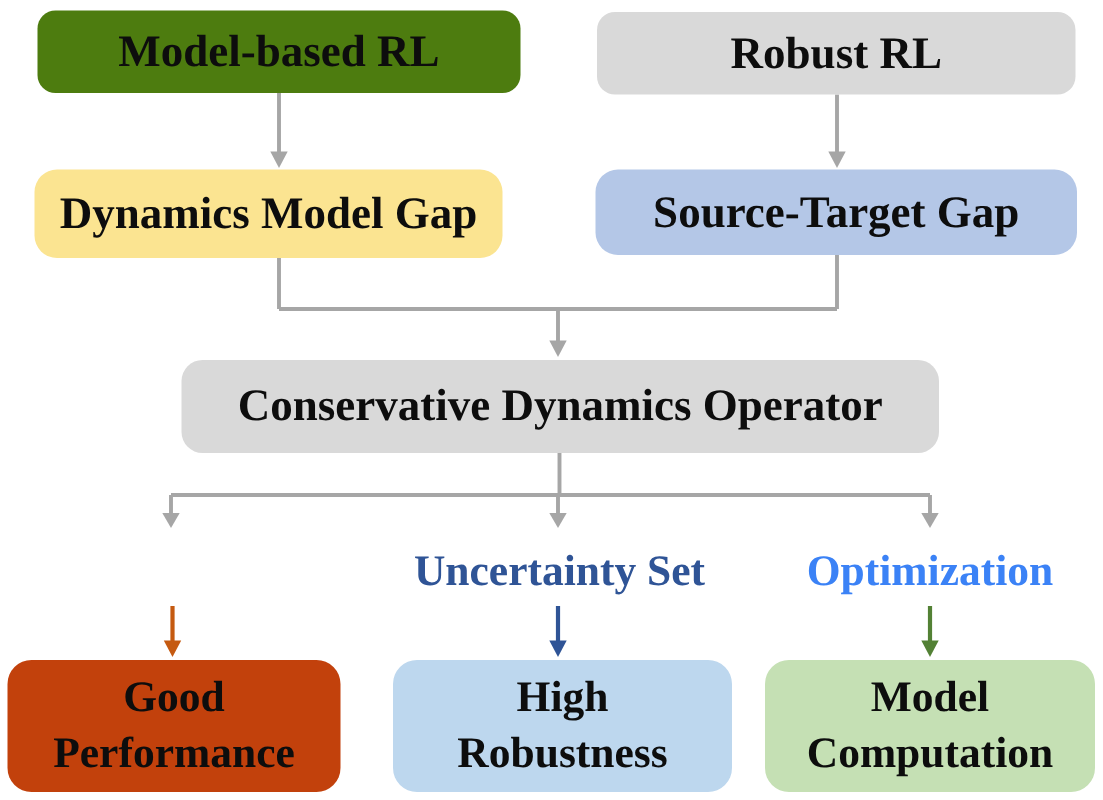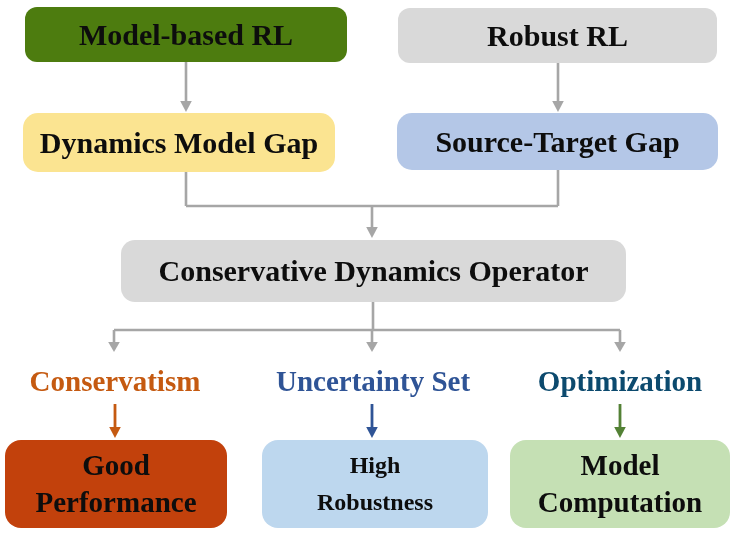--- a/index.html
+++ b/index.html
@@ -15,30 +15,30 @@
   
   .n-model   {left:25px;  top:7px;   width:322px;height:55px;background:#4d7c0f;border-radius:12px;font-size:30px;}
   .n-robust  {left:398px; top:8px;   width:319px;height:55px;background:#D9D9D9;border-radius:12px;font-size:30px;}
   
   .n-dyn     {left:23px;  top:113px; width:312px;height:59px;background:#FBE491;border-radius:15px;font-size:30px;}
   .n-src     {left:397px; top:113px; width:321px;height:57px;background:#B4C7E7;border-radius:15px;font-size:30px;justify-content:center;}
   
   .n-op      {left:121px; top:240px; width:505px;height:62px;background:#D9D9D9;border-radius:14px;font-size:30px;}
   
   .n-good    {left:5px;   top:440px; width:222px;height:88px;background:#c2410c;border-radius:16px;font-size:29px;line-height:37px;}
-  .n-high    {left:262px; top:440px; width:226px;height:88px;background:#BDD7EE;border-radius:16px;font-size:24px;line-height:37px;}
+  .n-high    {left:262px; top:440px; width:226px;height:88px;background:#BDD7EE;border-radius:16px;font-size:29px;line-height:37px;}
   .n-less    {left:510px; top:440px; width:220px;height:88px;background:#C5E0B4;border-radius:16px;font-size:29px;line-height:37px;}
   
   .branch-label{
     position:absolute;top:364px;height:34px;display:flex;align-items:center;justify-content:center;
     font-size:29px;font-weight:700;text-align:center;
   }
   .bl-conservatism {left:15px; width:200px;color:#C55A11;}
   .bl-uncertainty  {left:263px;width:220px;color:#2F5496;}
-  .bl-optimization {left:520px;width:200px;color:#0c4a6e;}
+  .bl-optimization {left:520px;width:200px;color:#3b82f6;}
   
   #connectors{position:absolute;left:0;top:0;width:735px;height:533px;}
   #connectors path.gray{stroke:#A6A6A6;stroke-width:2.6;fill:none;}
   #connectors polygon.gray{fill:#A6A6A6;}
   #connectors path.orange{stroke:#C55A11;stroke-width:2.8;fill:none;}
   #connectors polygon.orange{fill:#C55A11;}
   #connectors path.blue{stroke:#2F5496;stroke-width:2.8;fill:none;}
   #connectors polygon.blue{fill:#2F5496;}
   #connectors path.green{stroke:#538135;stroke-width:2.8;fill:none;}
   #connectors polygon.green{fill:#538135;}
@@ -101,21 +101,20 @@
   </div>
 
   <div class="node n-src">
     <span class="node-label">Source-Target Gap</span>
   </div>
 
   <div class="node n-op">
     <span class="node-label">Conservative Dynamics Operator</span>
   </div>
 
-  <div class="branch-label bl-conservatism">Conservatism</div>
 
   <div class="branch-label bl-uncertainty">Uncertainty Set</div>
 
   <div class="branch-label bl-optimization">Optimization</div>
 
   <div class="node n-good">
     <span class="node-label">Good
 Performance</span>
   </div>
 

